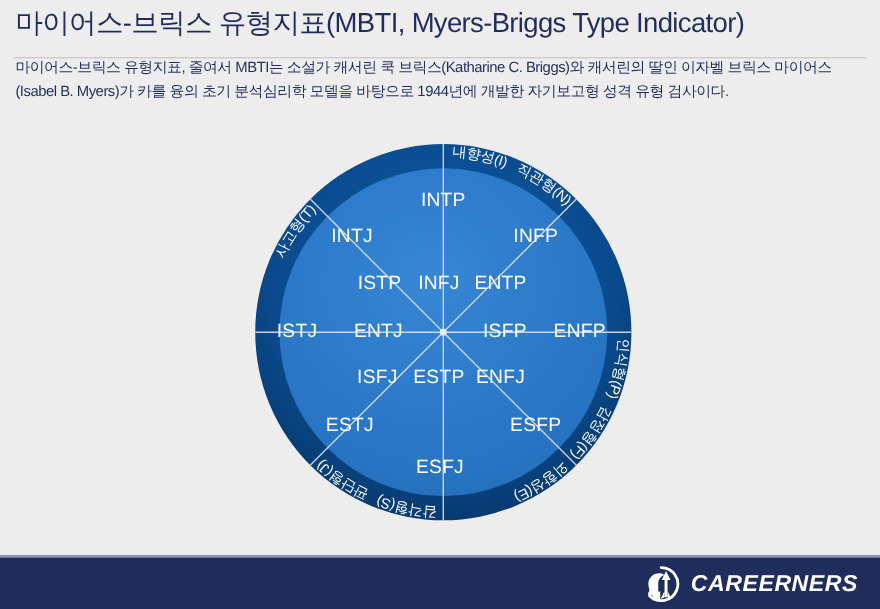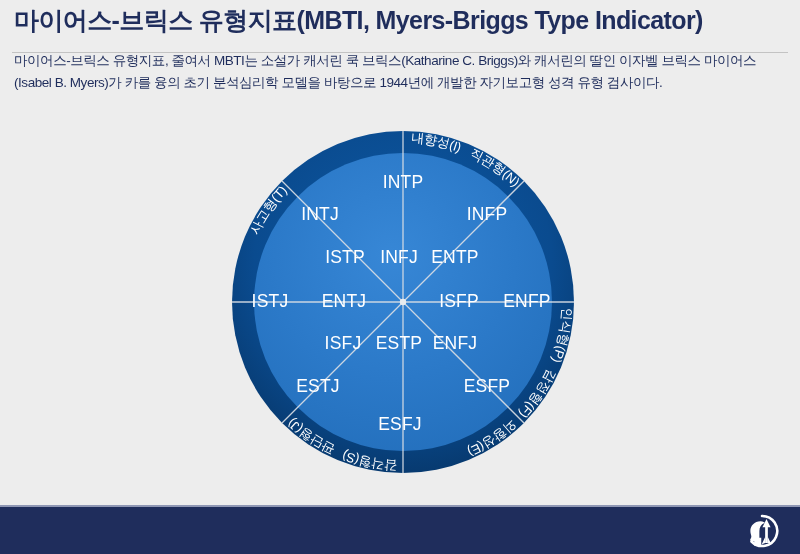--- a/index.html
+++ b/index.html
@@ -21,21 +21,21 @@
     left: 0; top: 0;
     width: 800px;
     padding: 0;
   }
   #page-title {
     position: absolute;
     left: 14px;
     top: 4px;
     width: 780px;
     font-size: 25px;
-    font-weight: bold;
+    font-weight: normal;
     color: #1f2d5c;
     letter-spacing: -0.6px;
     white-space: nowrap;
   }
   #title-divider {
     position: absolute;
     left: 12px;
     top: 52px;
     width: 776px;
     height: 1px;
@@ -214,14 +214,15 @@
       <path d="M22 11 C14 11 8.5 17 8.5 24 C8.5 27.5 9.8 29.4 9.8 31.6
                C9.8 33.2 8.2 34.4 8.2 35.8 C8.2 37 9.2 37.6 10.6 37.6
                L13.6 37.6 L13.6 43.5 L23 43.5 L23 33 L20.5 33 L20.5 24
                C20.5 17.6 24 14 28 13.2 C26.4 11.8 24.4 11 22 11 Z" fill="#ffffff"></path>
 
       <path d="M30 8 L35.4 19 L31.8 19 L31.8 40 L28.2 40 L28.2 19 L24.6 19 Z" fill="#ffffff"></path>
 
       <path d="M28.2 32 L23.5 42 L28.2 40 Z" fill="#ffffff"></path>
       <path d="M31.8 32 L36.5 42 L31.8 40 Z" fill="#ffffff"></path>
     </svg>
+    <span id="brand-name">CAREERNERS</span>
   </div>
 </div>
 
 </body></html>

